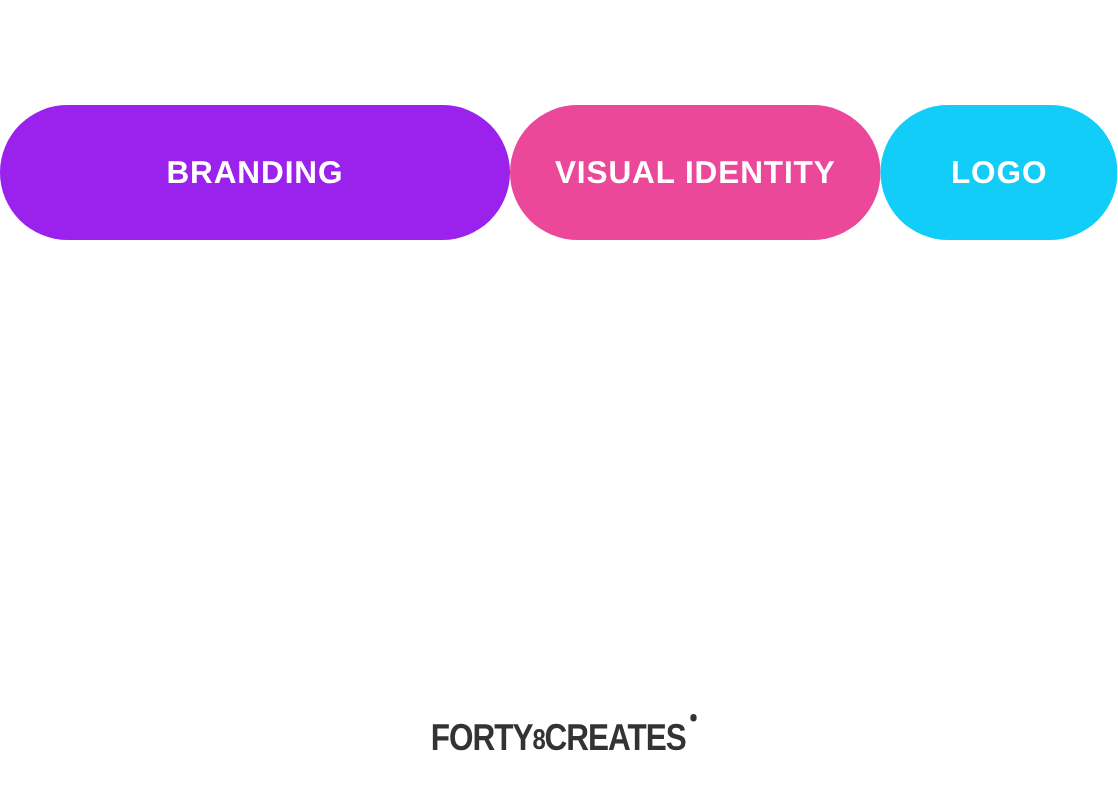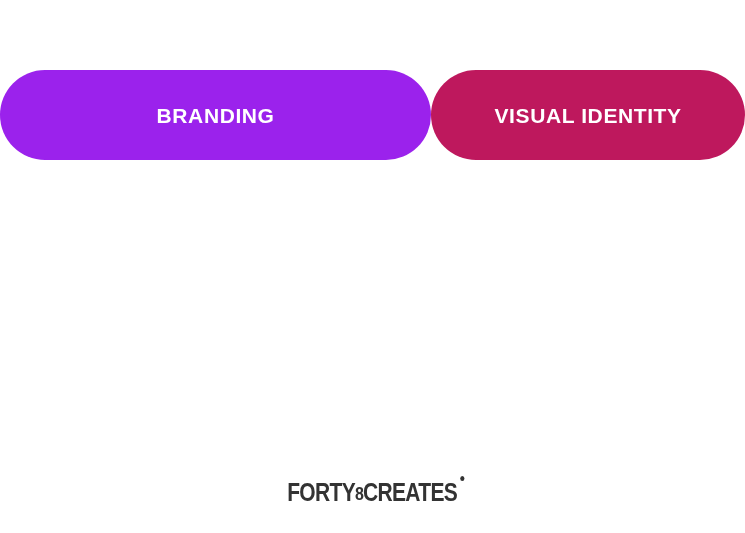--- a/index.html
+++ b/index.html
@@ -109,26 +109,29 @@
 <div class="canvas">
 
   <div class="funnel">
 
     <div class="funnel-tier tier-branding" style="background: rgb(155, 34, 236); width: 463px; height: 90px; border-radius: 45px;">
       <span class="tier-label" style="color: rgb(255, 255, 255);">BRANDING</span>
     </div>
 
     <div class="tier-gap-1"></div>
 
-    <div class="funnel-tier tier-visual-identity" style="background: #be185d; width: 337px; height: 90px; border-radius: 45px;">
+    <div class="funnel-tier tier-visual-identity" style="background: #ec4899; width: 337px; height: 90px; border-radius: 45px;">
       <span class="tier-label" style="color: rgb(255, 255, 255);">VISUAL IDENTITY</span>
     </div>
 
     <div class="tier-gap-2"></div>
 
+    <div class="funnel-tier tier-logo" style="background: rgb(17, 205, 248); width: 215px; height: 90px; border-radius: 45px;">
+      <span class="tier-label" style="color: rgb(255, 255, 255);">LOGO</span>
+    </div>
 
   </div>
 
   <div class="brandmark">
     <span class="brandmark-text" style="color: rgb(51, 51, 51);"><span>FORTY</span><span class="brandmark-amp">8</span><span>CREATES</span><span class="brandmark-reg" style="background: rgb(51, 51, 51);"></span></span>
   </div>
 
 </div>
 
 </body></html>

